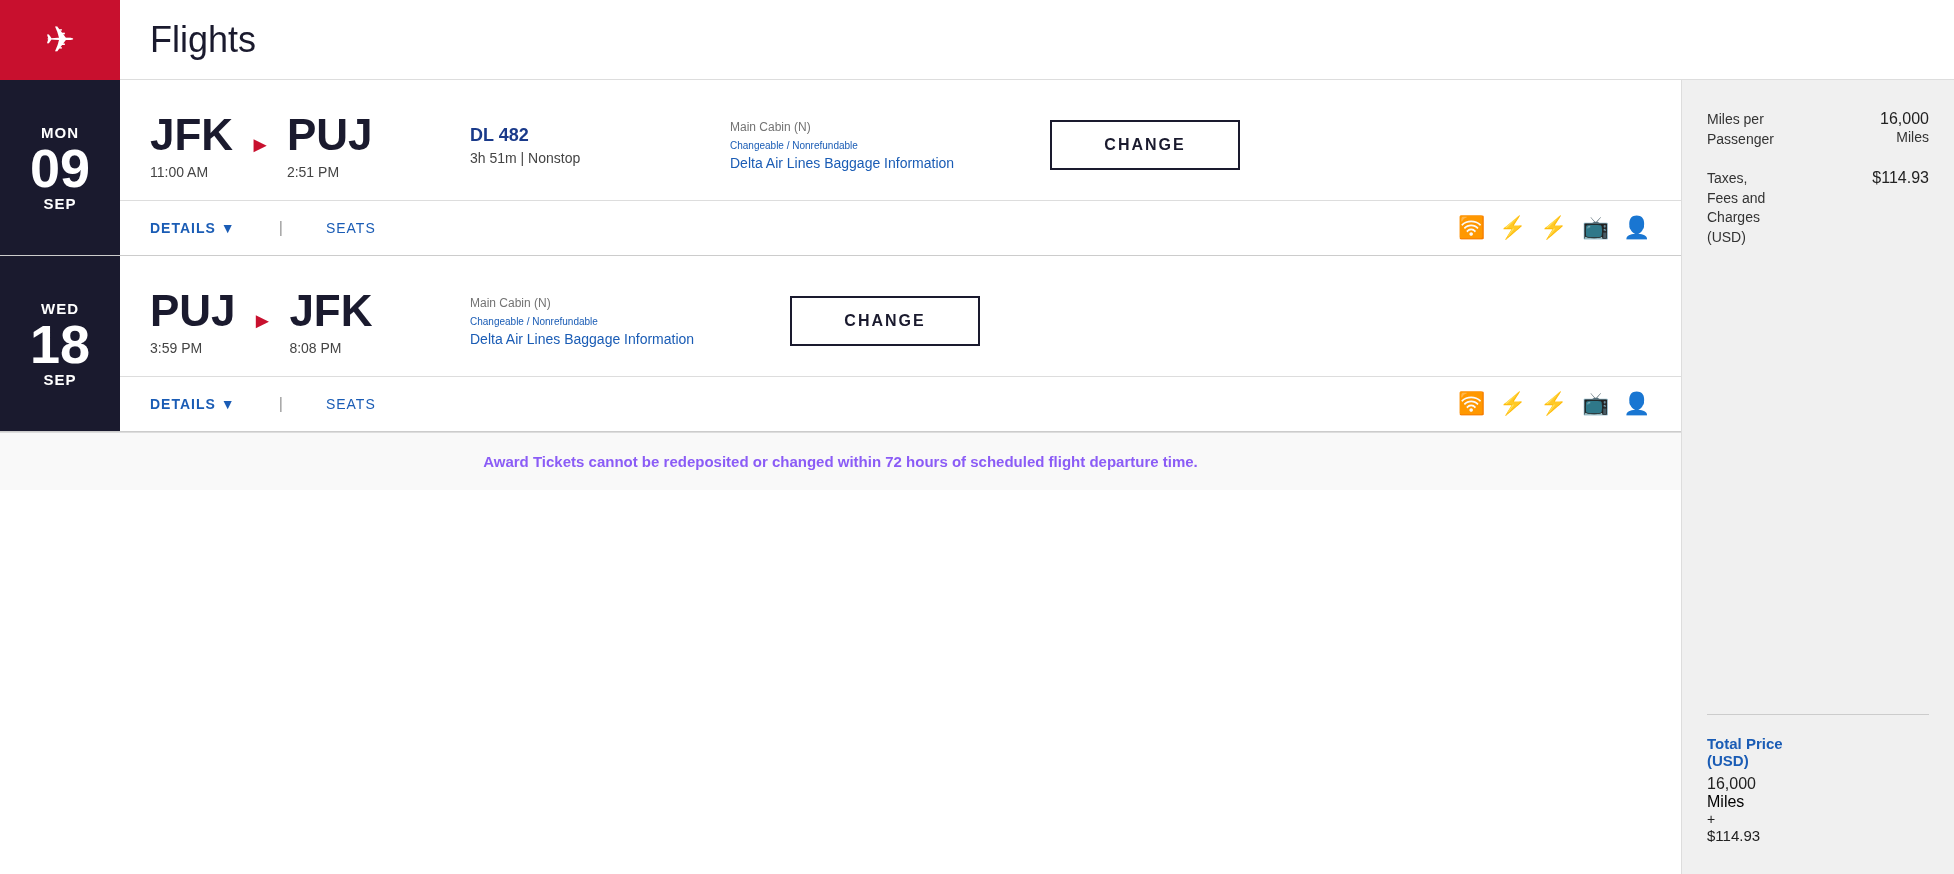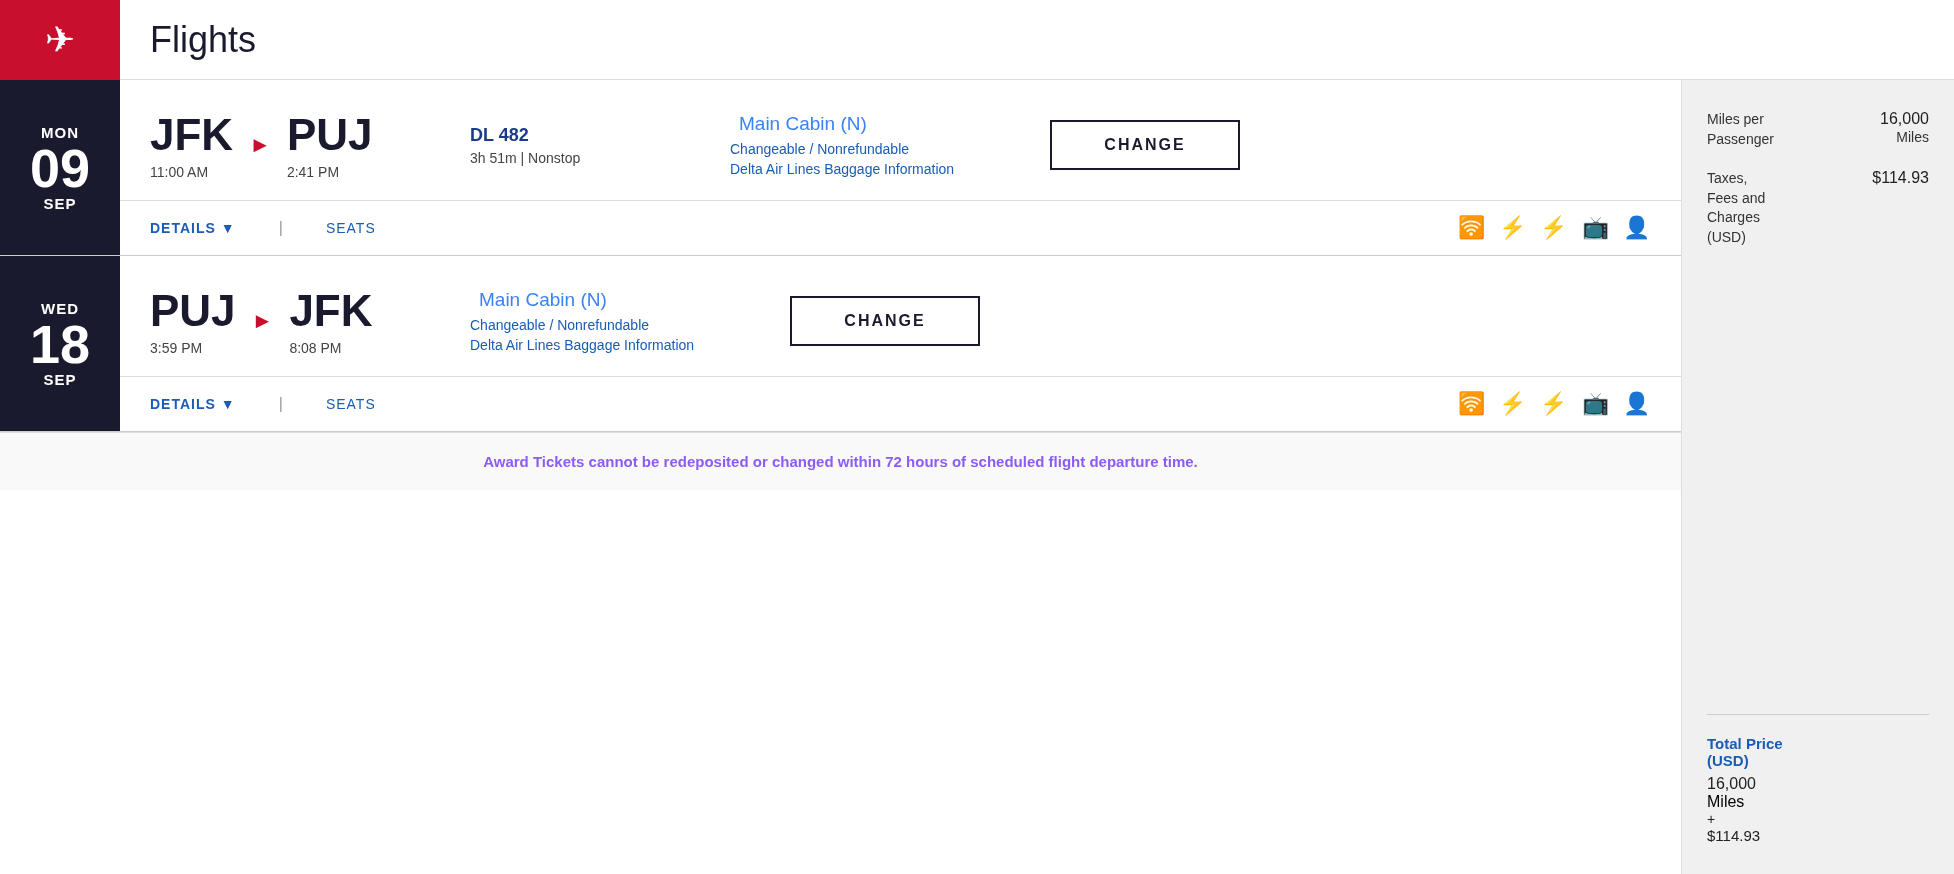--- a/index.html
+++ b/index.html
@@ -134,27 +134,26 @@
       font-size: 14px;
       color: #444;
       margin-top: 4px;
     }
     .cabin-col {
       display: flex;
       flex-direction: column;
       min-width: 280px;
     }
     .cabin-type {
-      font-size: 19px;
-      color: #3b82f6;
+      font-size: 12px;
+      color: #737373;
       font-weight: 400;
-      margin-left: 9px;
     }
     .cabin-changeable {
-      font-size: 14px;
+      font-size: 10px;
       color: #1a5cb5;
       margin-top: 6px;
       cursor: pointer;
     }
     .cabin-baggage {
       font-size: 14px;
       color: #1a5cb5;
       margin-top: 4px;
       cursor: pointer;
     }
@@ -307,21 +306,21 @@
           <div class="flight-top-row">
 
             <div class="route-info">
               <div>
                 <div class="airport-code">JFK</div>
                 <div class="time-info">11:00 AM</div>
               </div>
               <span class="arrow-icon">►</span>
               <div>
                 <div class="airport-code">PUJ</div>
-                <div class="time-info">2:41 PM</div>
+                <div class="time-info">2:51 PM</div>
               </div>
             </div>
 
             <div class="flight-details-col">
               <span class="flight-number">DL 482</span>
               <span class="flight-duration">3h 51m | Nonstop</span>
             </div>
 
             <div class="cabin-col">
               <span class="cabin-type">Main Cabin (N)</span>

